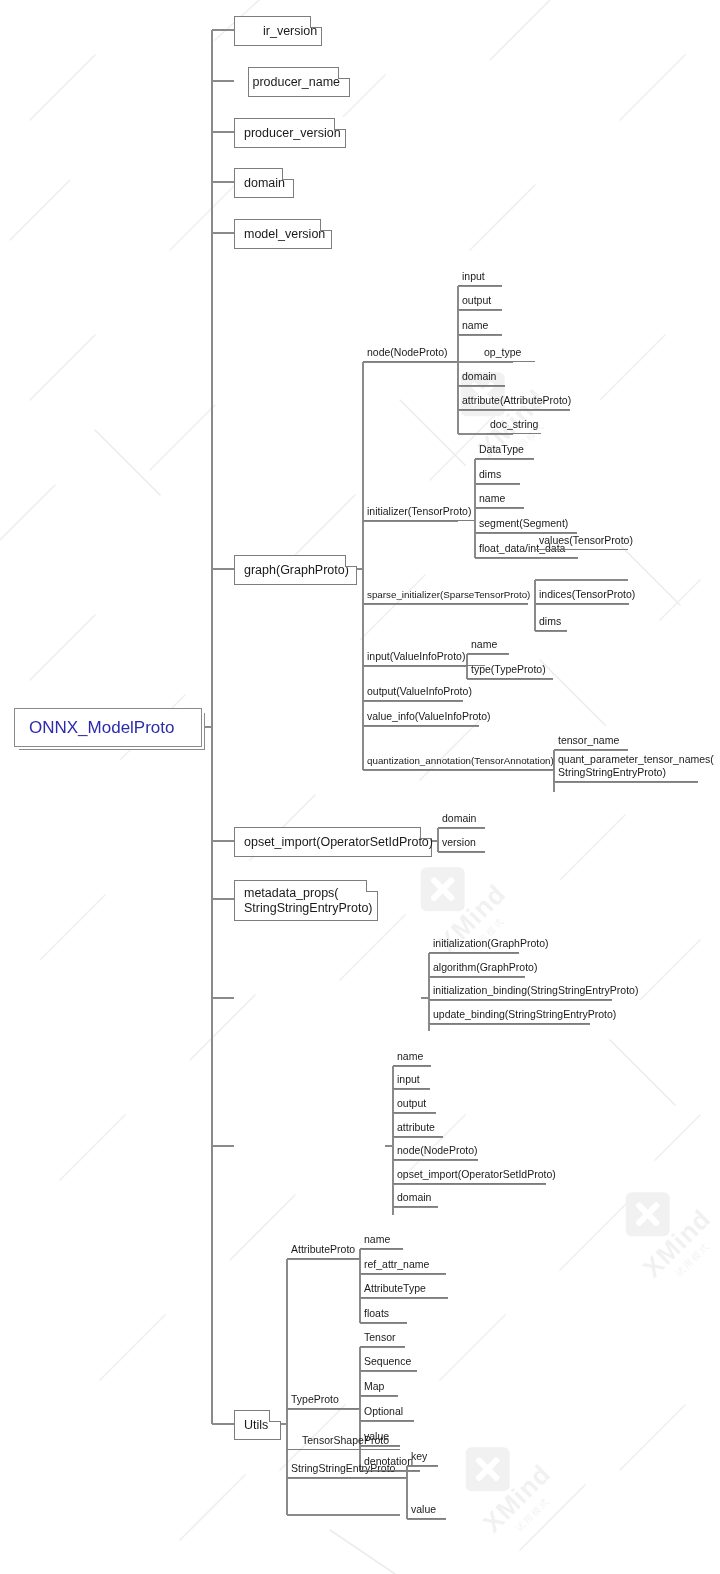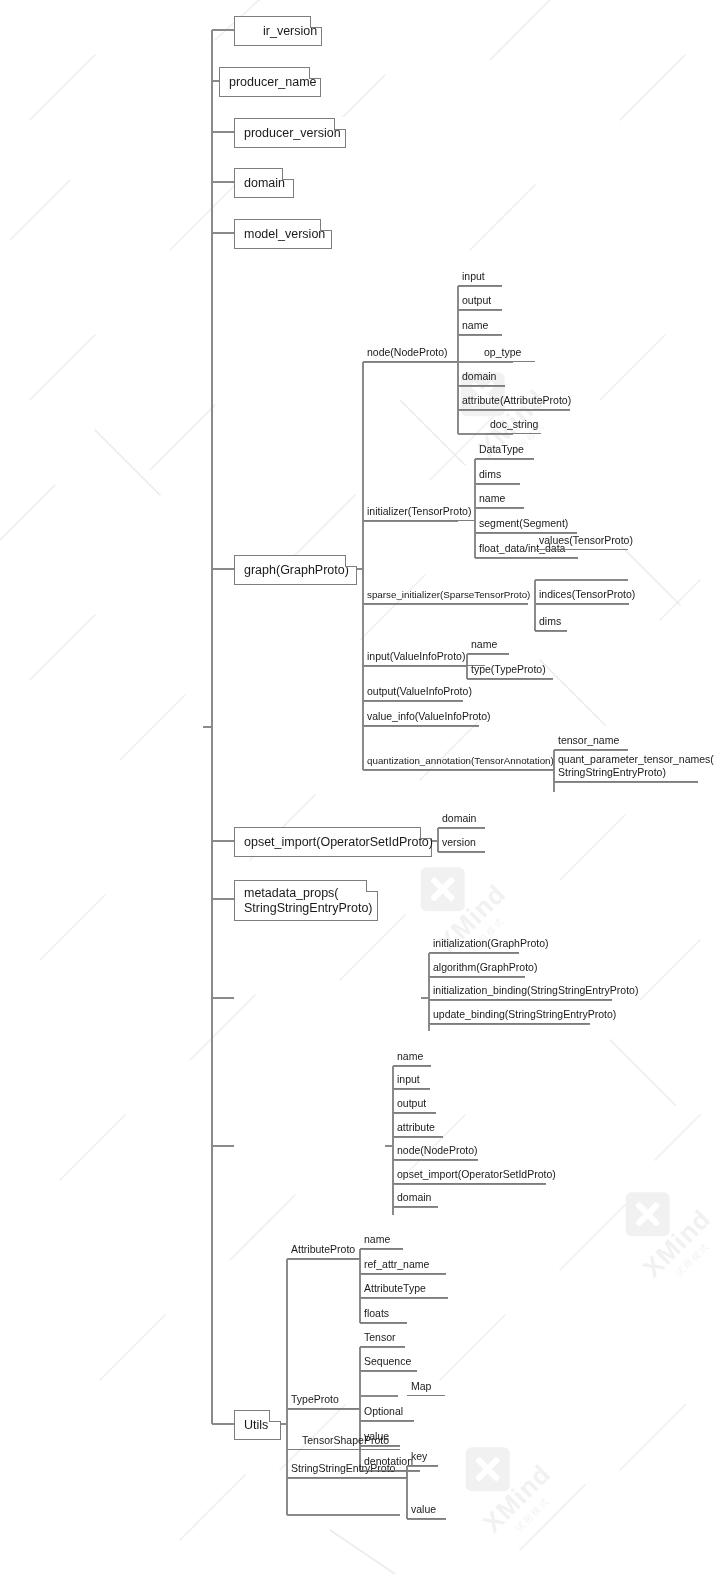--- a/index.html
+++ b/index.html
@@ -249,27 +249,30 @@
       <path d="M360 1421 L 414 1421"></path>
       <path d="M360 1446 L 400 1446"></path>
       <path d="M360 1471 L 420 1471"></path>
 
       <path d="M407 1466 L 407 1519"></path>
       <path d="M407 1466 L 438 1466"></path>
       <path d="M407 1519 L 446 1519"></path>
     </g>
   </svg>
 
+  <div class="node root-node" style="left:14px;top:708px;width:186px;height:37px;">
+    <span class="root-label">ONNX_ModelProto</span>
+  </div>
 
   <div class="node box-node" style="left:234px;top:16px;width:67px;height:28px;padding-left:19px;">
     <span class="fold"></span>
     <span class="box-label">ir_version</span>
   </div>
 
-  <div class="node box-node" style="left:219px;top:67px;width:100px;height:28px;">
+  <div class="node box-node" style="left:248px;top:67px;width:100px;height:28px;justify-content:flex-end;">
     <span class="fold"></span>
     <span class="box-label">producer_name</span>
   </div>
 
   <div class="node box-node" style="left:234px;top:118px;width:110px;height:28px;">
     <span class="fold"></span>
     <span class="box-label">producer_version</span>
   </div>
 
   <div class="node box-node" style="left:234px;top:168px;width:58px;height:28px;">
@@ -457,21 +460,21 @@
   <div class="node line-node" style="left:360px;top:1305px;width:47px;height:18px;">
     <span class="line-label">floats</span>
   </div>
 
   <div class="node line-node" style="left:360px;top:1329px;width:45px;height:18px;">
     <span class="line-label">Tensor</span>
   </div>
   <div class="node line-node" style="left:360px;top:1353px;width:57px;height:18px;">
     <span class="line-label">Sequence</span>
   </div>
-  <div class="node line-node" style="left:360px;top:1378px;width:38px;height:18px;margin-left:47px;">
+  <div class="node line-node" style="left:360px;top:1378px;width:38px;height:18px;">
     <span class="line-label">Map</span>
   </div>
   <div class="node line-node" style="left:360px;top:1403px;width:54px;height:18px;">
     <span class="line-label">Optional</span>
   </div>
   <div class="node line-node" style="left:360px;top:1428px;width:40px;height:18px;">
     <span class="line-label">value</span>
   </div>
   <div class="node line-node" style="left:360px;top:1453px;width:60px;height:18px;">
     <span class="line-label">denotation</span>

